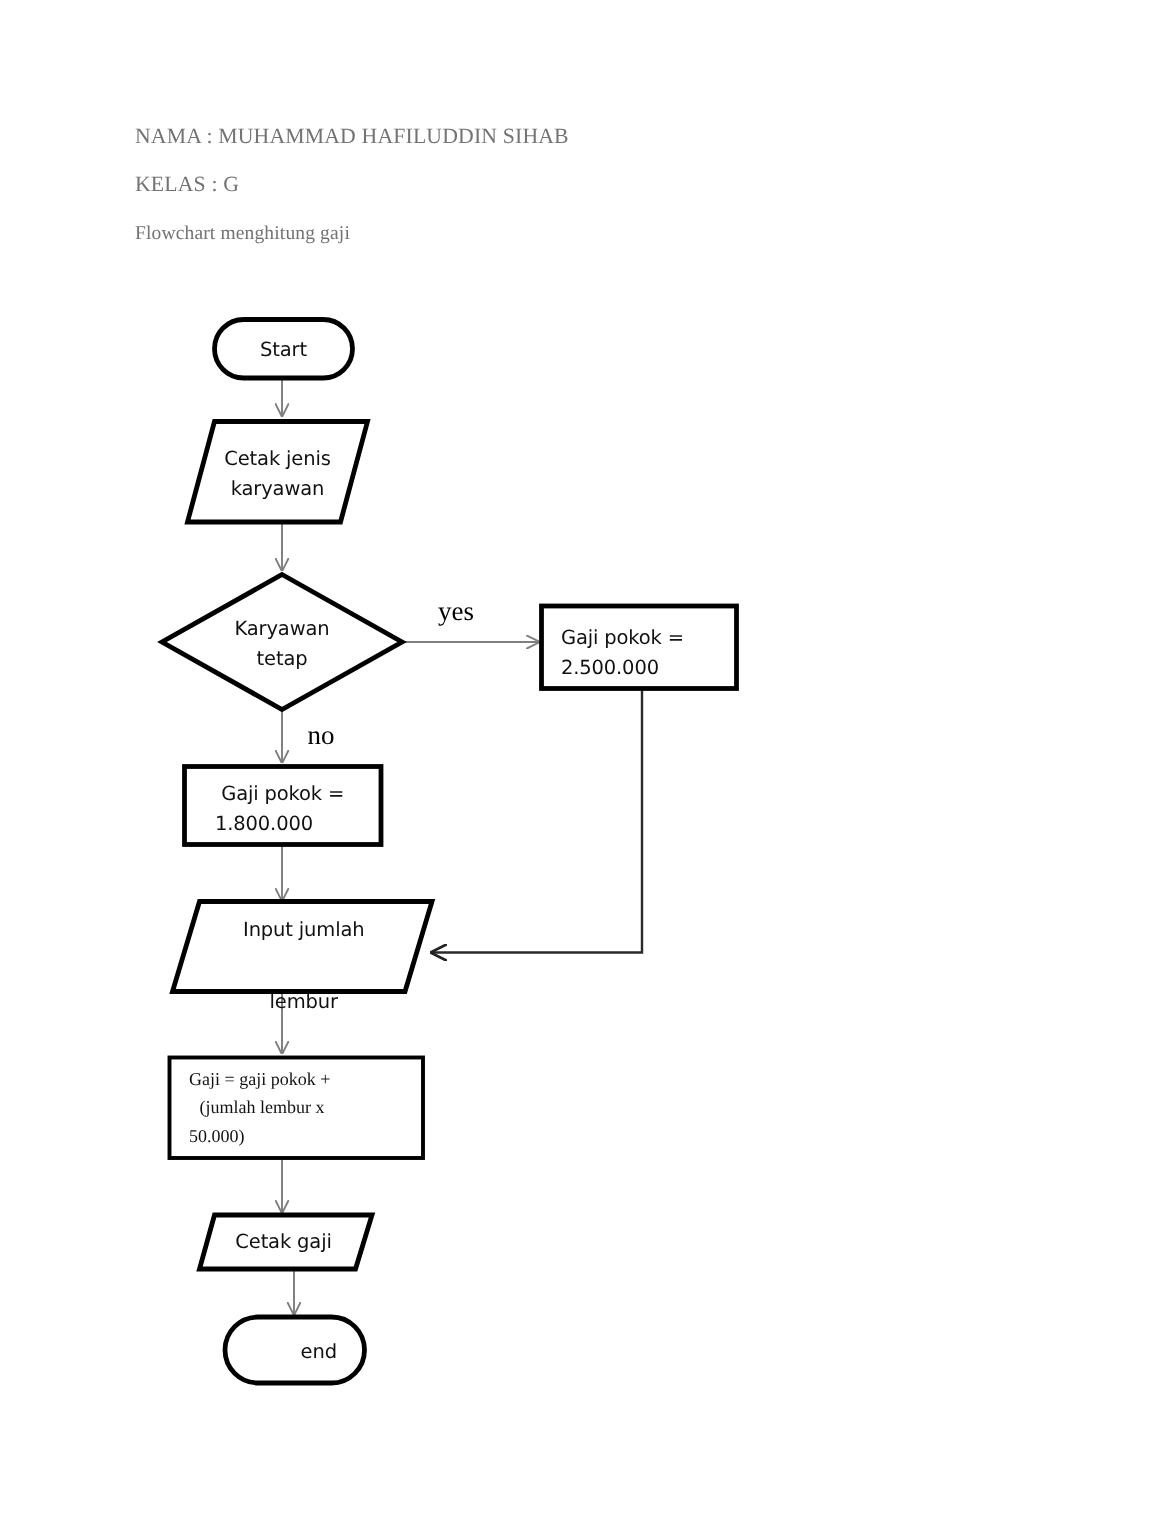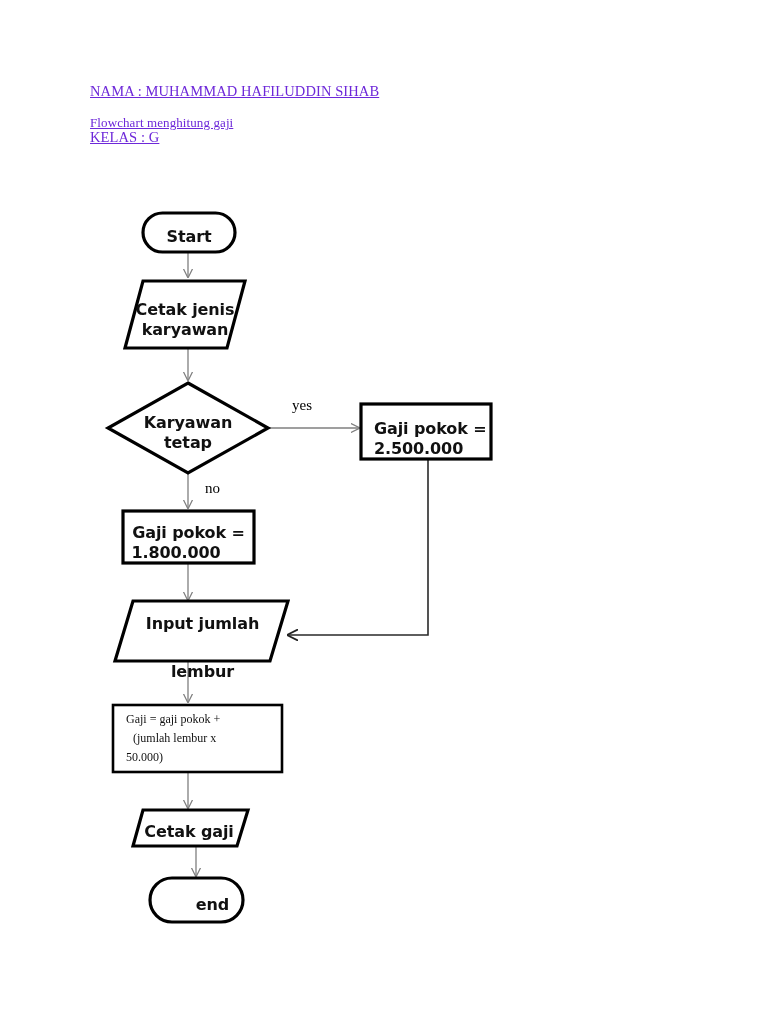--- a/index.html
+++ b/index.html
@@ -20,25 +20,24 @@
   #doc-header {
     position: absolute;
     left: 90px;
     top: 84px;
     width: 560px;
   }
   .hdr-line {
     font-family: "Liberation Serif", "DejaVu Serif", serif;
     font-size: 14.5px;
     line-height: 1.05;
-    color: #6d28d9;
+    color: #737373;
     margin: 0 0 17px 0;
     letter-spacing: 0.1px;
     white-space: nowrap;
-    text-decoration: underline;
   }
   .hdr-line.sub {
     font-size: 13px;
     margin-bottom: 0;
   }
 
   
   #flowchart {
     position: absolute;
     left: 0;
@@ -51,53 +50,53 @@
     left: 0;
     top: 0;
     width: 768px;
     height: 1024px;
   }
 
   
   .node-label {
     position: absolute;
     font-family: "DejaVu Sans", "Liberation Sans", sans-serif;
-    font-size: 16px;
-    font-weight: bold;
+    font-size: 13px;
+    font-weight: normal;
     color: #111111;
     line-height: 1.45;
     text-align: center;
     letter-spacing: -0.1px;
     pointer-events: none;
   }
   .node-label.left {
     text-align: left;
   }
   .node-label.serif {
     font-family: "Liberation Serif", "DejaVu Serif", serif;
     font-weight: normal;
     font-size: 12px;
     line-height: 1.28;
     letter-spacing: 0;
   }
   .edge-label {
     position: absolute;
     font-family: "Liberation Serif", "DejaVu Serif", serif;
-    font-size: 15px;
+    font-size: 18px;
     color: #000;
     pointer-events: none;
   }
 </style>
 </head>
 <body>
 
 <div id="doc-header">
   <p class="hdr-line">NAMA : MUHAMMAD HAFILUDDIN SIHAB</p>
+  <p class="hdr-line">KELAS : G</p>
   <p class="hdr-line sub">Flowchart menghitung gaji</p>
-  <p class="hdr-line">KELAS : G</p>
 </div>
 
 <div id="flowchart">
 
   <svg id="flow-svg" viewBox="0 0 768 1024" xmlns="http://www.w3.org/2000/svg">
     <defs>
       <marker id="arrowGray" viewBox="0 0 10 10" refX="9" refY="5" markerWidth="7" markerHeight="7" orient="auto-start-reverse">
         <path d="M 0 0 L 10 5 L 0 10" fill="none" stroke="#7f7f7f" stroke-width="1.4"></path>
       </marker>
       <marker id="arrowBlack" viewBox="0 0 10 10" refX="9" refY="5" markerWidth="7" markerHeight="7" orient="auto-start-reverse">

